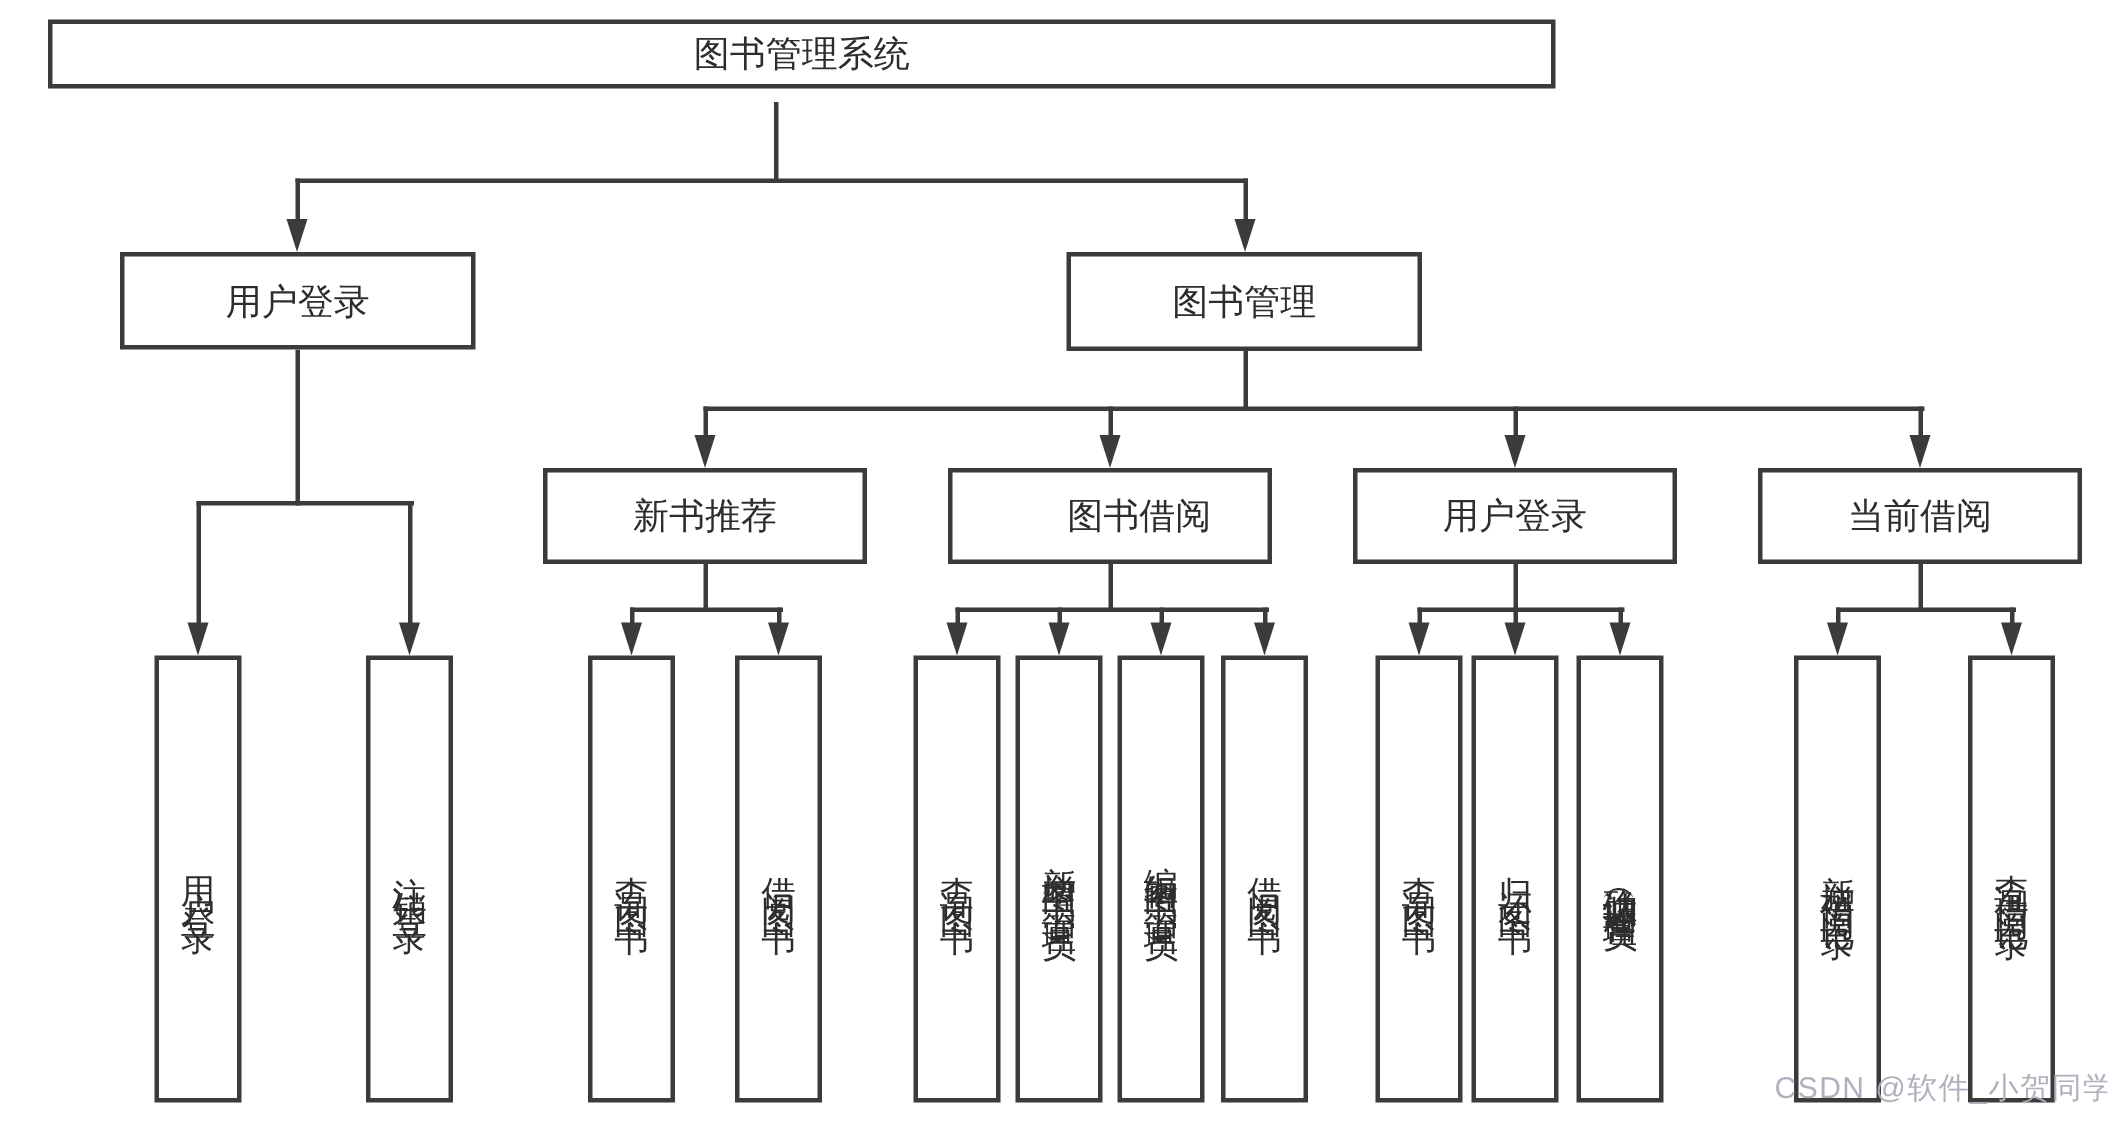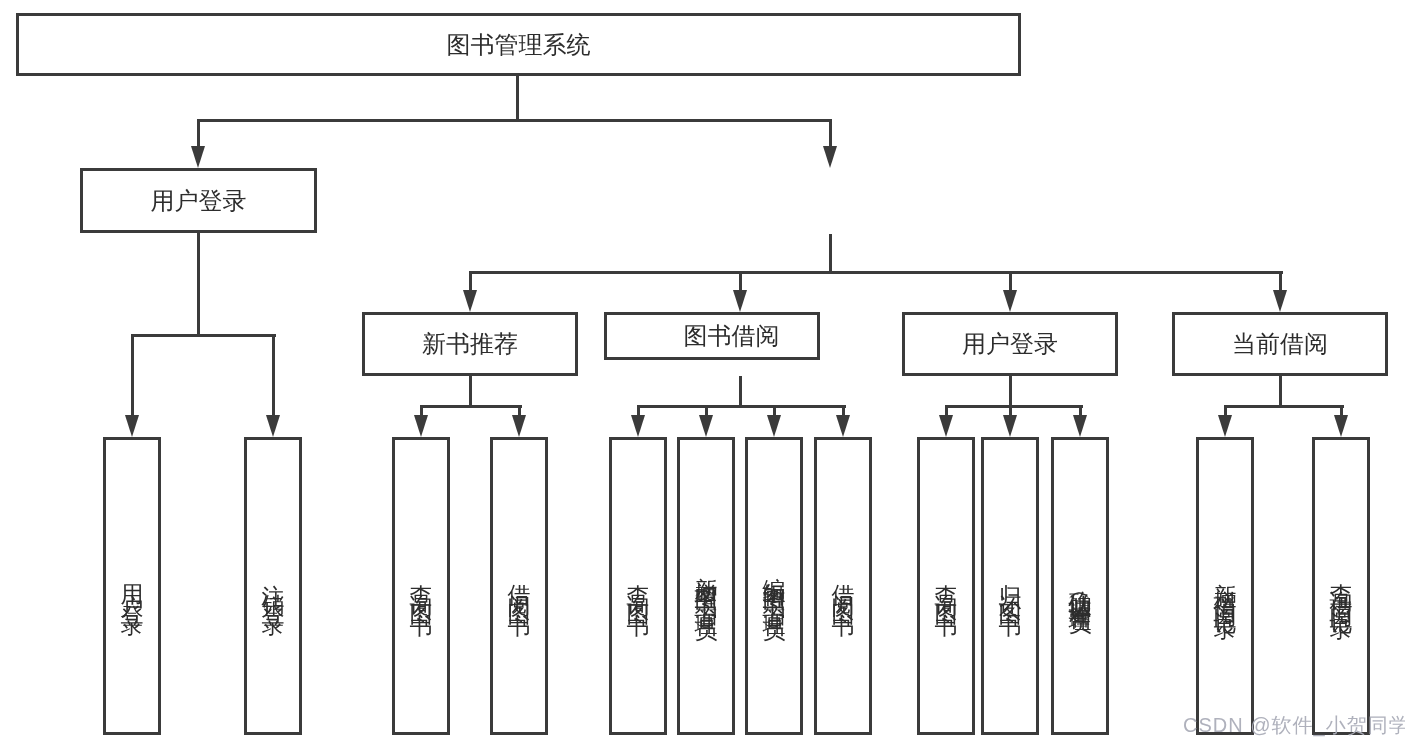--- a/index.html
+++ b/index.html
@@ -110,32 +110,35 @@
   <div class="arr" style="left:631px;top:415px;"></div>
   <div class="arr" style="left:699px;top:415px;"></div>
   <div class="arr" style="left:767px;top:415px;"></div>
   <div class="arr" style="left:836px;top:415px;"></div>
   <div class="arr" style="left:939px;top:415px;"></div>
   <div class="arr" style="left:1003px;top:415px;"></div>
   <div class="arr" style="left:1073px;top:415px;"></div>
   <div class="arr" style="left:1218px;top:415px;"></div>
   <div class="arr" style="left:1334px;top:415px;"></div>
 
-  <div class="box" style="left:16px;top:13px;width:1005px;height:63px;">
+  <div class="box" style="left:32px;top:13px;width:1005px;height:46px;">
     <span class="hlabel">图书管理系统</span>
   </div>
 
   <div class="box" style="left:80px;top:168px;width:237px;height:65px;">
     <span class="hlabel">用户登录</span>
   </div>
+  <div class="box" style="left:711px;top:168px;width:237px;height:66px;">
+    <span class="hlabel">图书管理</span>
+  </div>
 
   <div class="box" style="left:362px;top:312px;width:216px;height:64px;">
     <span class="hlabel">新书推荐</span>
   </div>
-  <div class="box" style="left:604px;top:312px;width:216px;height:48px;padding-left:39px;">
+  <div class="box" style="left:632px;top:312px;width:216px;height:64px;padding-left:39px;">
     <span class="hlabel">图书借阅</span>
   </div>
   <div class="box" style="left:902px;top:312px;width:216px;height:64px;">
     <span class="hlabel">用户登录</span>
   </div>
   <div class="box" style="left:1172px;top:312px;width:216px;height:64px;">
     <span class="hlabel">当前借阅</span>
   </div>
 
   <div class="box leaf sp4" style="left:103px;top:437px;width:58px;height:298px;">

